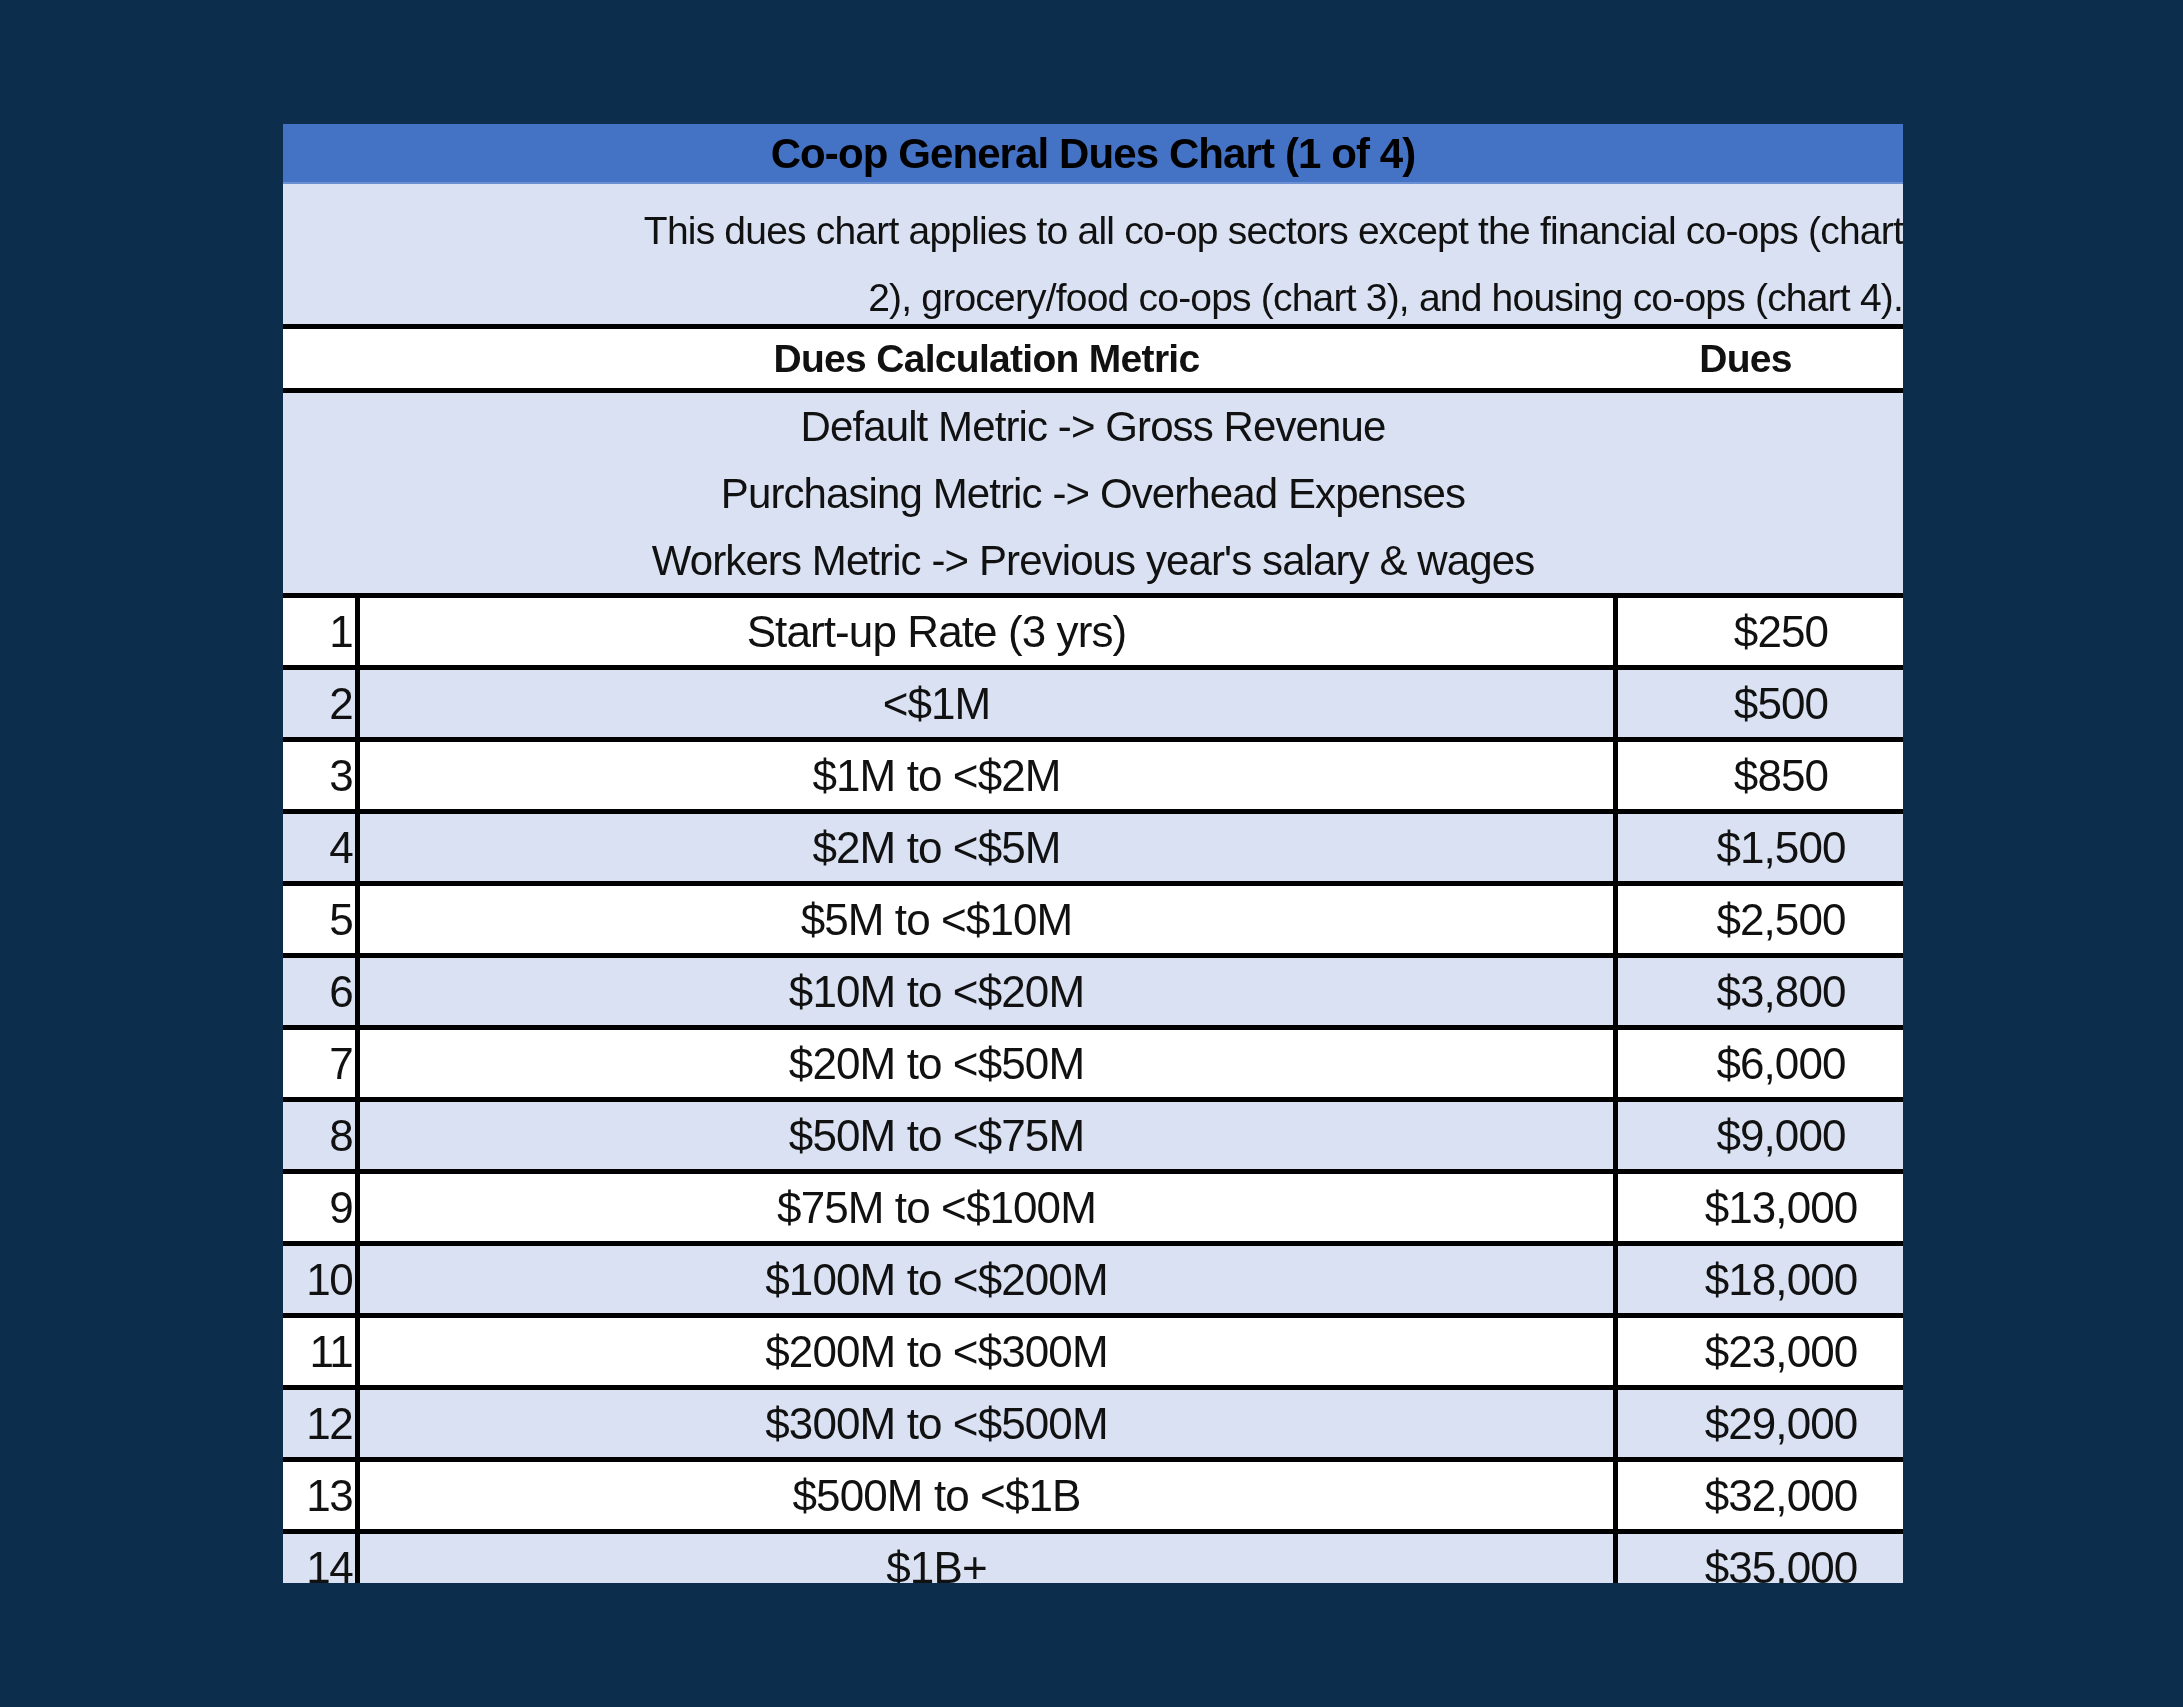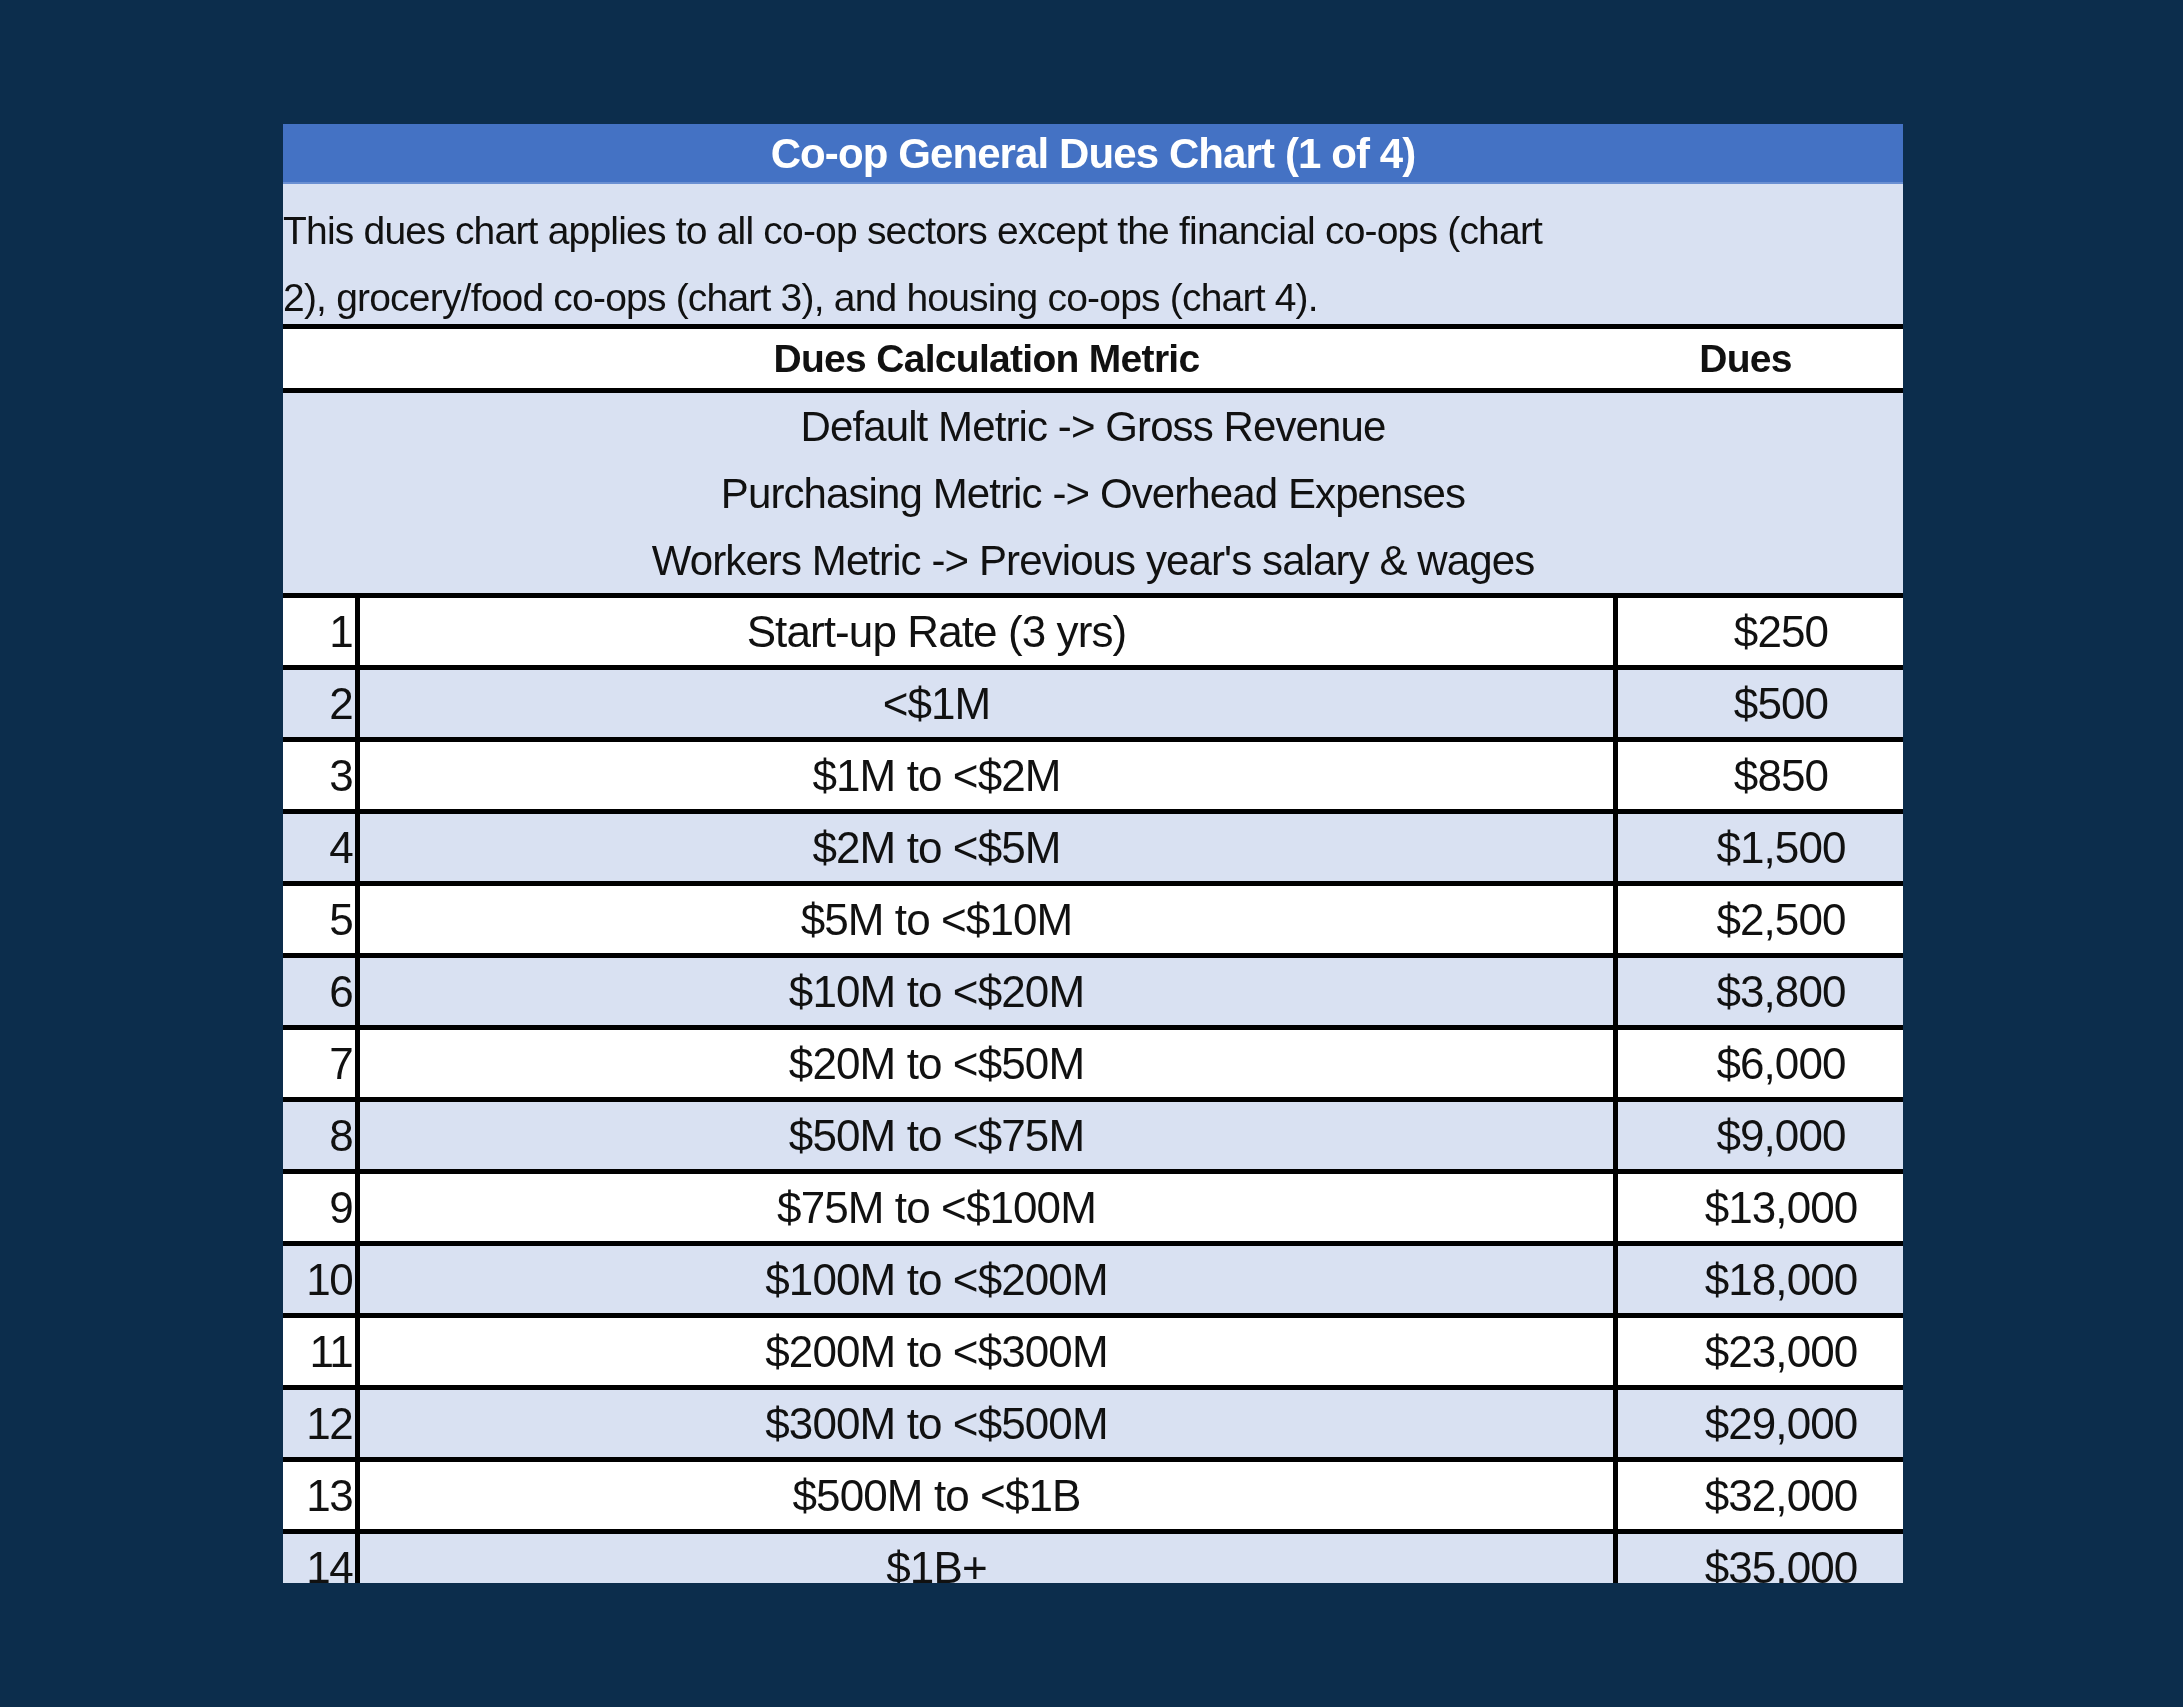--- a/index.html
+++ b/index.html
@@ -30,37 +30,37 @@
       width: 1620px;
       height: 60px;
       background: #4472C4;
       border-bottom: 2.9px solid #6A8FD2;
       box-sizing: border-box;
       display: flex;
       align-items: center;
       justify-content: center;
     }
     .title-bar .title-text {
-      color: #ffffff;
+      color: #000000;
       font-weight: bold;
       font-size: 42px;
       letter-spacing: -0.9px;
       white-space: nowrap;
       line-height: 1;
       margin-top: 1.5px;
     }
     .desc {
       position: absolute;
       left: 0; top: 60px;
       width: 1620px;
       height: 159px;
       background: #D9E1F2;
       display: flex;
       flex-direction: column;
-      align-items: flex-start;
+      align-items: flex-end;
       justify-content: center;
       font-size: 39px;
       letter-spacing: -0.8px;
       line-height: 67px;
       white-space: nowrap;
     }
     .hline {
       position: absolute;
       left: 0;
       width: 1620px;

